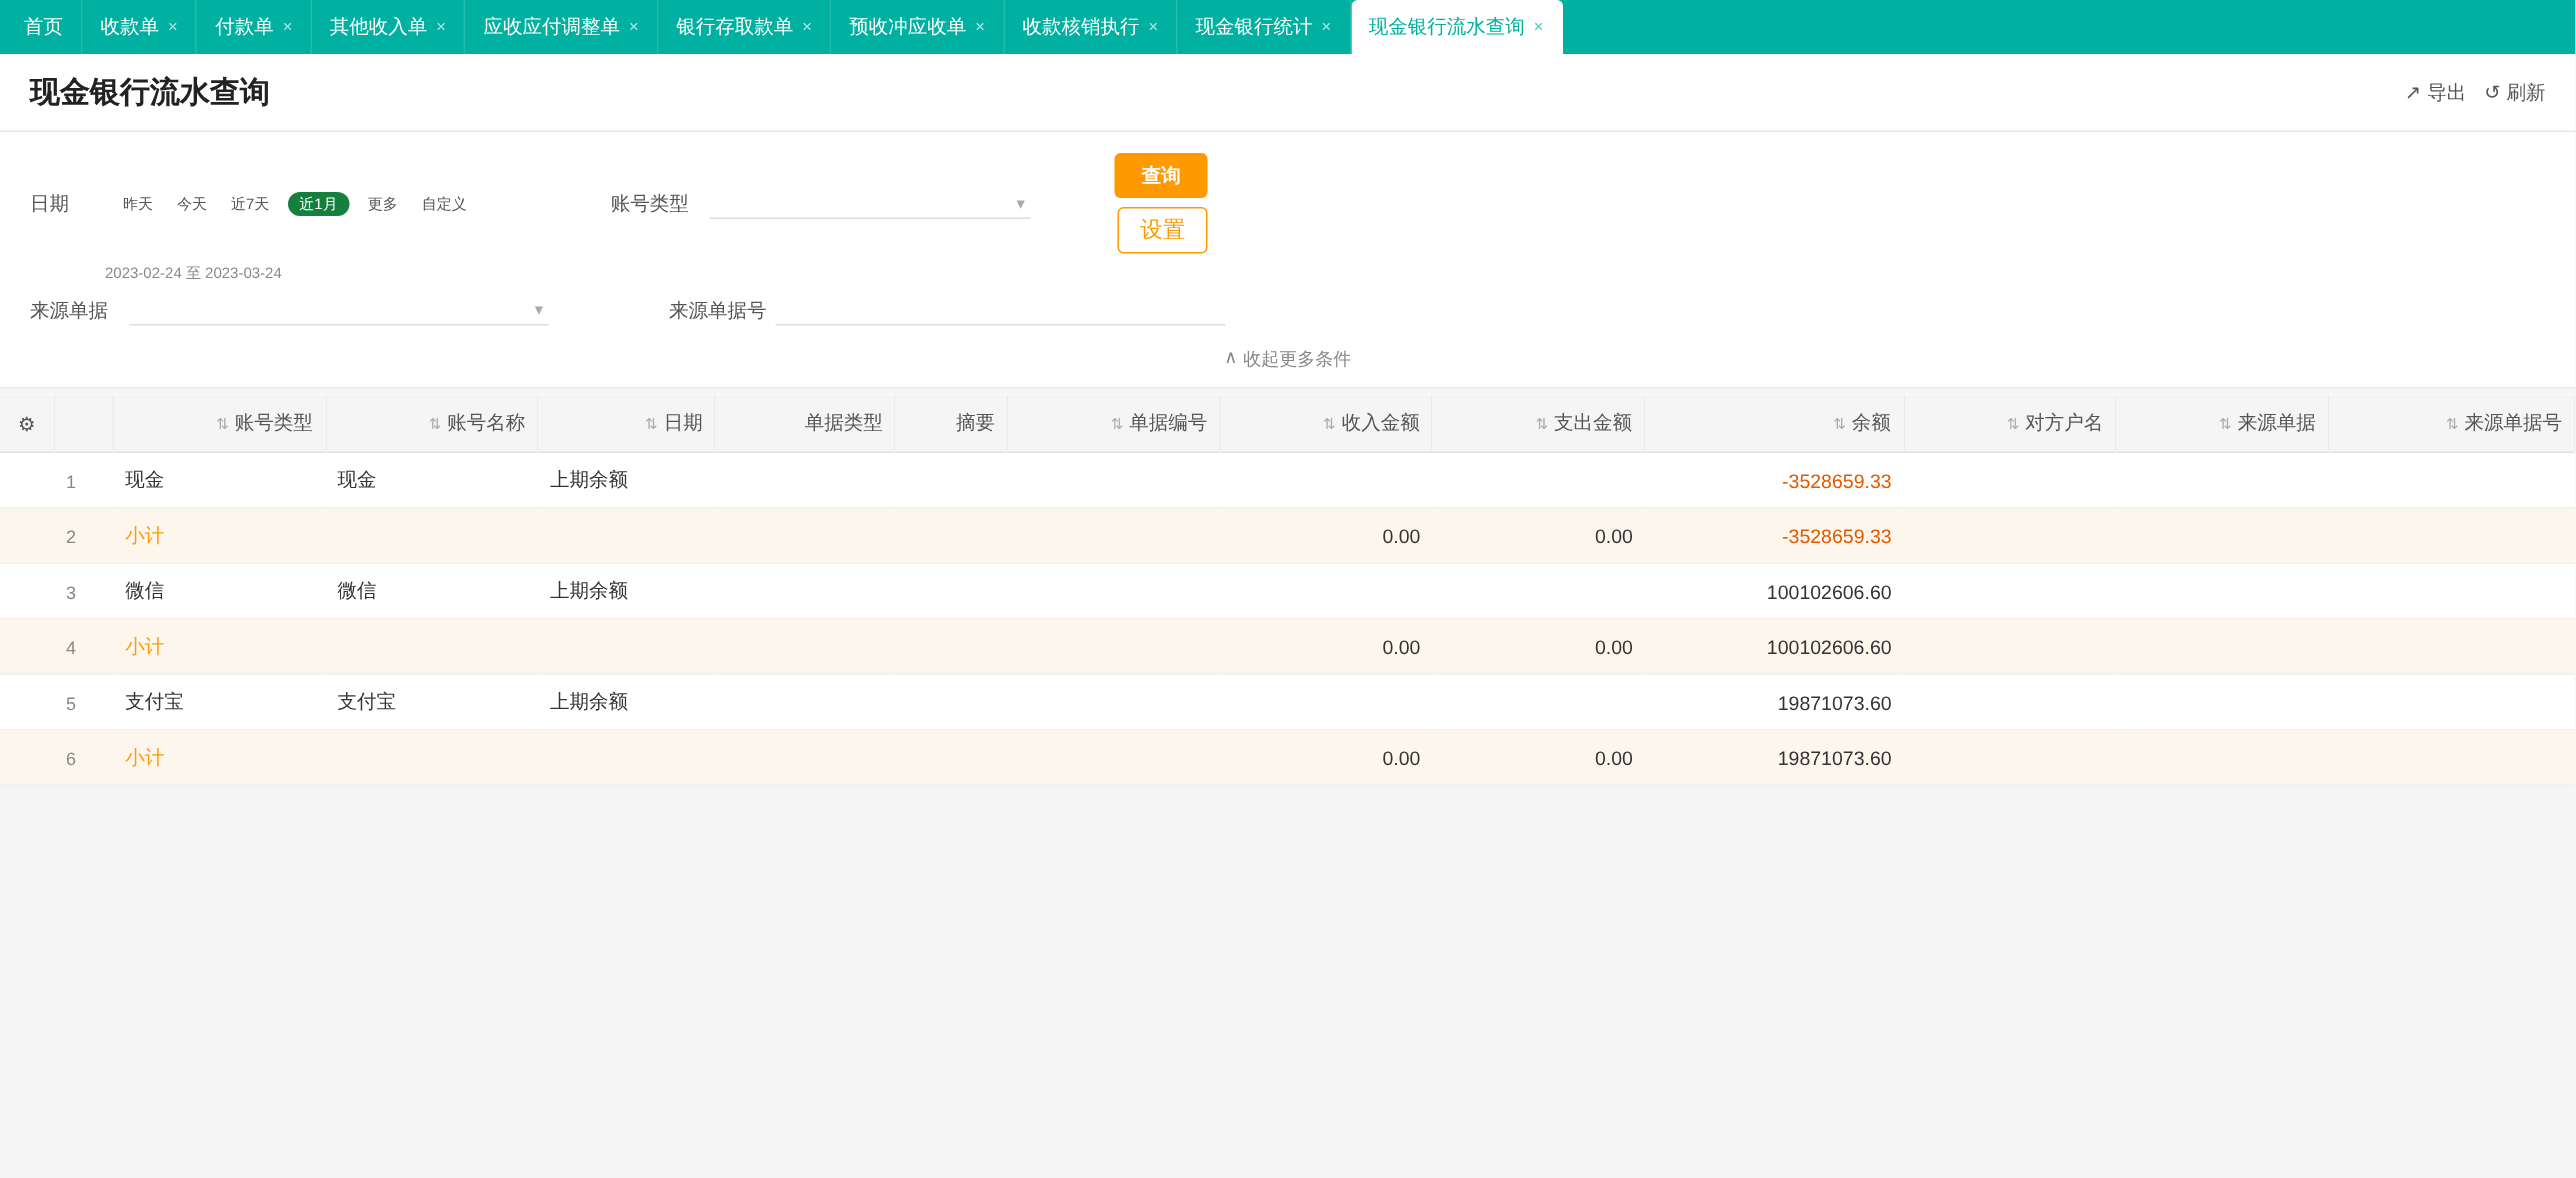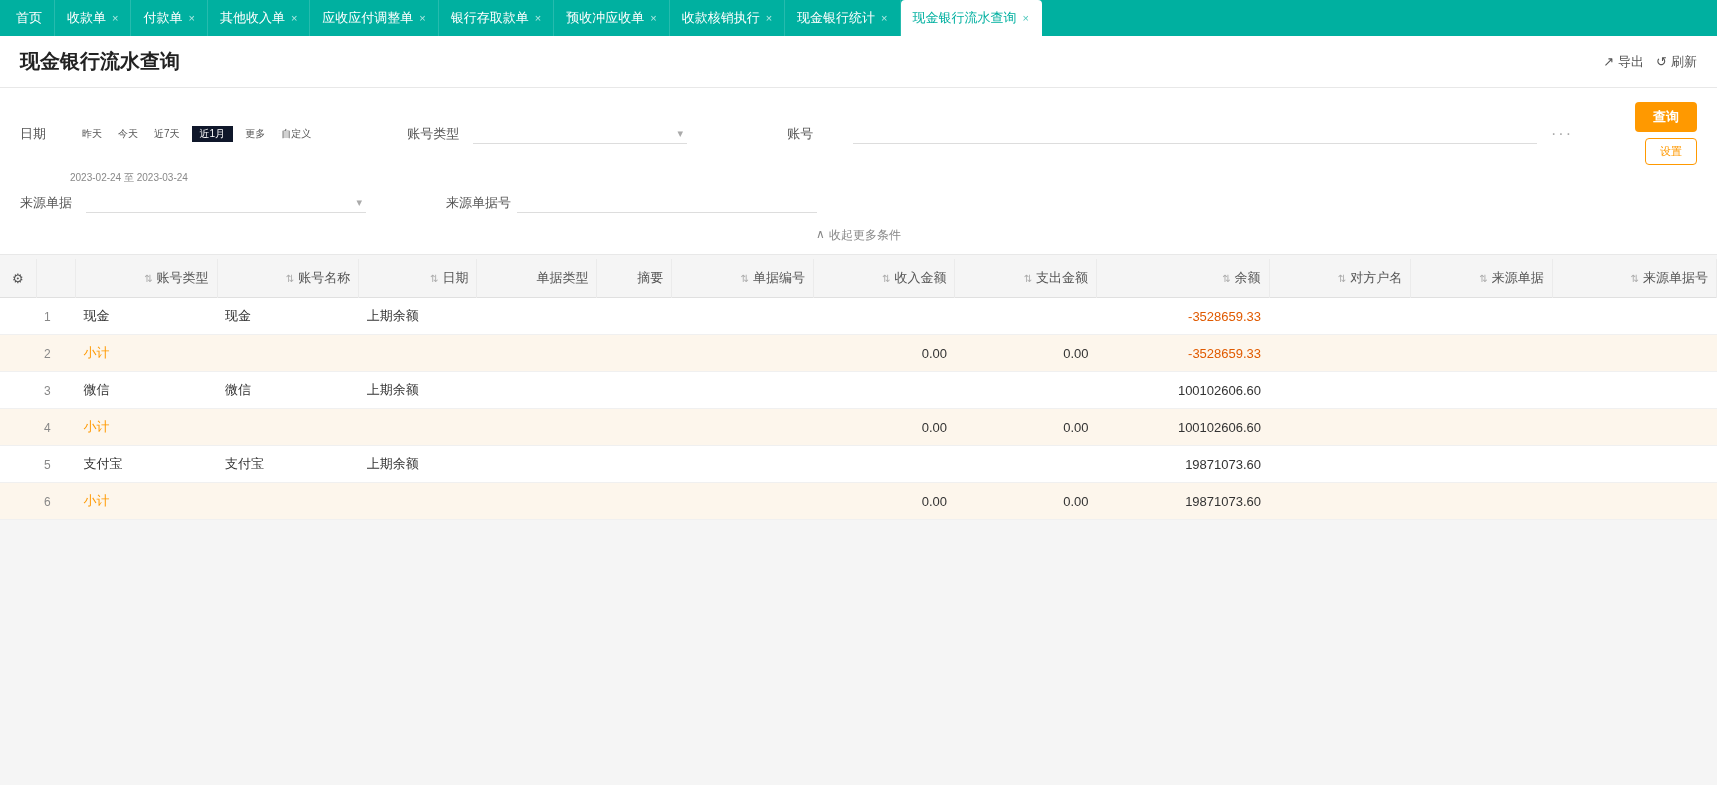--- a/index.html
+++ b/index.html
@@ -92,23 +92,23 @@
       margin-right: 12px;
     }
     .date-shortcut {
       color: #555;
       cursor: pointer;
       font-size: 10px;
       padding: 1px 4px;
       border-radius: 3px;
     }
     .date-shortcut.active {
-      background: #0f172a;
+      background: #15803d;
       color: #fff;
-      border-radius: 0;
+      border-radius: 10px;
       padding: 1px 8px;
     }
     .date-range {
       color: #888;
       font-size: 10px;
     }
     .filter-select {
       border: none;
       border-bottom: 1px solid #ddd;
       padding: 2px 6px;
@@ -169,21 +169,21 @@
       font-size: 13px;
       font-weight: bold;
     }
     .setting-btn {
       background: #fff;
       color: #f90;
       border: 1px solid #f90;
       border-radius: 4px;
       padding: 5px 14px;
       cursor: pointer;
-      font-size: 11px;
+      font-size: 15px;
     }
     .btn-group-right {
       display: flex;
       flex-direction: column;
       gap: 6px;
       align-items: flex-end;
     }
     .collapse-bar {
       display: flex;
       justify-content: center;
@@ -319,25 +319,20 @@
     </div>
 
     <div class="filter-section" style="margin-left:40px; min-width:280px;">
       <span class="section-label">账号类型</span>
       <div class="select-wrapper" style="flex:1;">
         <input class="filter-select" style="flex: 1 1 0%; border: none; outline: none; font-size: 13px; background: transparent;">
         <span class="select-arrow">▾</span>
       </div>
     </div>
 
-    <div class="filter-section" style="margin-left:60px; flex:1;">
-      <span class="section-label">账号</span>
-      <input class="filter-input" style="border-bottom: 1px solid rgb(221, 221, 221); min-width: 200px; flex: 1 1 0%;">
-      <span class="more-btn" style="margin-left:8px;">···</span>
-    </div>
 
     <div class="btn-group-right" style="margin-left:16px;">
       <button class="query-btn">查询</button>
       <button class="setting-btn">设置</button>
     </div>
   </div>
 
   <div style="margin-left:50px; margin-top:-6px; margin-bottom:8px;">
     <span class="date-range">2023-02-24 至 2023-03-24</span>
   </div>

